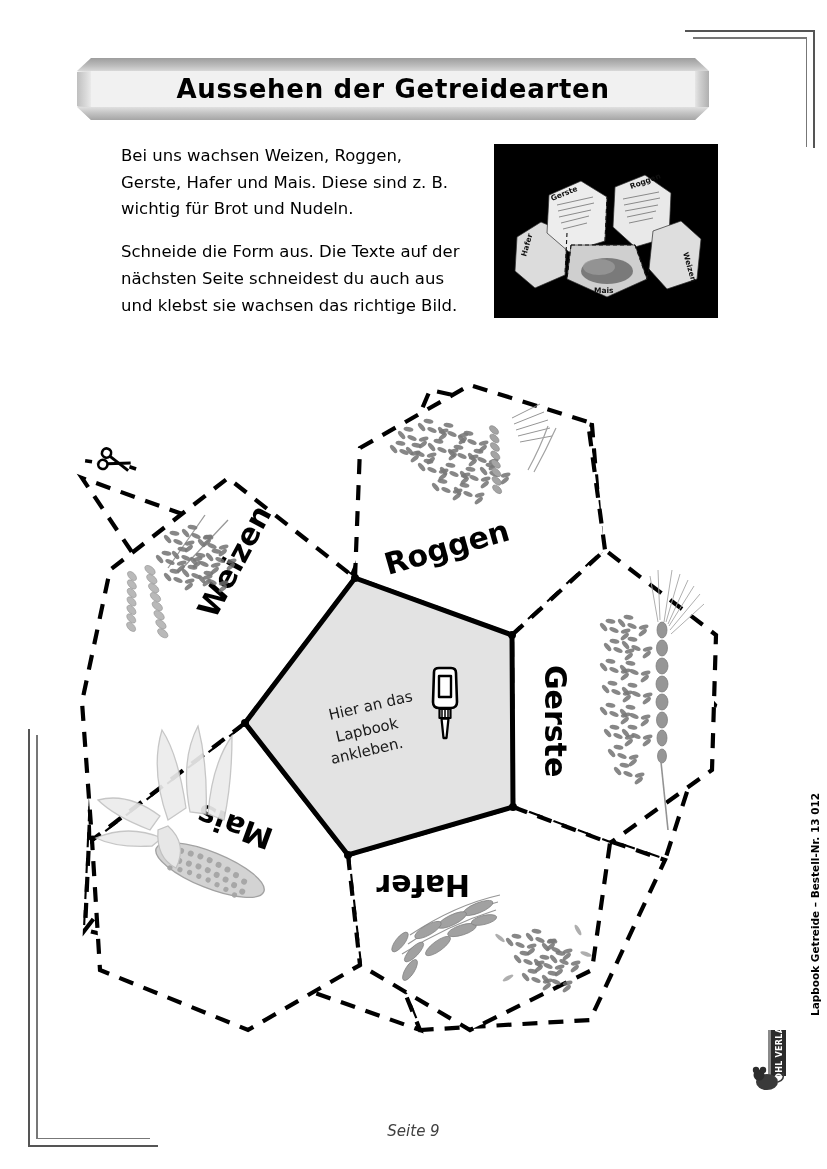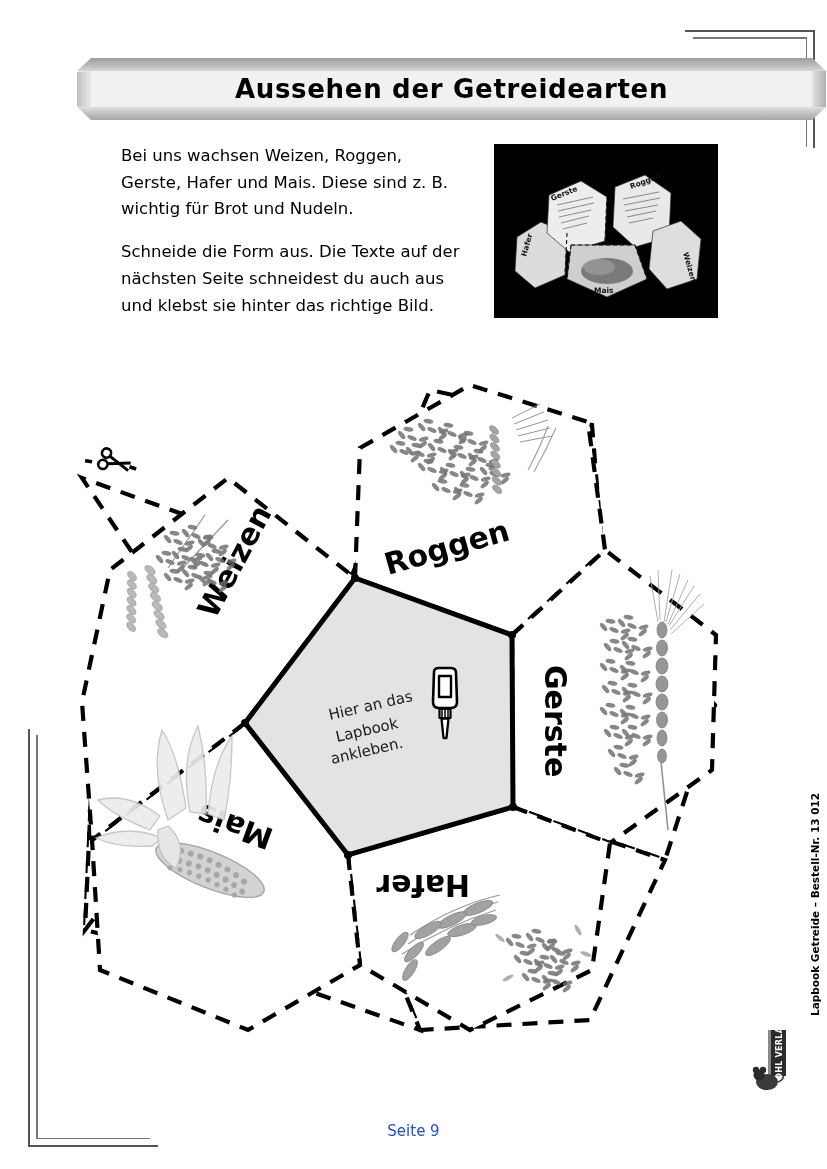--- a/index.html
+++ b/index.html
@@ -36,21 +36,21 @@
   #corner-bl .v-outer { left: 0px;   bottom: 0px; width: 2px;  height: 418px; background:#555; }
   #corner-bl .h-outer { left: 0px;   bottom: 0px; width: 130px; height: 2px;  background:#555; }
   #corner-bl .v-inner { left: 8px;   bottom: 8px; width: 1.5px; height: 404px; background:#777; }
   #corner-bl .h-inner { left: 8px;   bottom: 8px; width: 114px; height: 1.5px; background:#777; }
 
   
   #title-banner {
     position: absolute;
     left: 77px;
     top: 58px;
-    width: 749px;
+    width: 632px;
     height: 62px;
   }
   #title-banner .bevel-outer {
     position: absolute;
     inset: 0;
     background: linear-gradient(180deg,#fdfdfd 0%, #e8e8e8 45%, #c9c9c9 100%);
     clip-path: polygon(14px 0, calc(100% - 14px) 0, 100% 14px, 100% calc(100% - 14px),
                        calc(100% - 14px) 100%, 14px 100%, 0 calc(100% - 14px), 0 14px);
     box-shadow: 3px 4px 5px rgba(0,0,0,0.30);
   }
@@ -185,21 +185,22 @@
 
   
   #page-footer {
     position: absolute;
     left: 0;
     top: 1122px;
     width: 827px;
     text-align: center;
     font-family: "DejaVu Sans", sans-serif;
     font-size: 15px;
-    color: #1d4ed8;
+    color: #404040;
+    font-style: italic;
   }
 </style>
 </head>
 <body>
 
 <div id="page">
 
   <div class="corner-frame" id="corner-tr">
     <div class="bar h-outer"></div>
     <div class="bar v-outer"></div>
@@ -220,21 +221,21 @@
     <div class="bevel-bottom"></div>
     <div class="bevel-left"></div>
     <div class="bevel-right"></div>
     <div class="inner-face">
       <div id="title-text">Aussehen der Getreidearten</div>
     </div>
   </div>
 
   <div id="intro-block">
     <p>Bei uns wachsen Weizen, Roggen, Gerste, Hafer und Mais. Diese sind z. B. wichtig für Brot und Nudeln.</p>
-    <p>Schneide die Form aus. Die Texte auf der nächsten Seite schneidest du auch aus und klebst sie hinter das richtige Bild.</p>
+    <p>Schneide die Form aus. Die Texte auf der nächsten Seite schneidest du auch aus und klebst sie wachsen das richtige Bild.</p>
   </div>
 
   <div id="photo-thumb">
     <svg width="222" height="172" viewBox="0 0 222 172" xmlns="http://www.w3.org/2000/svg">
       <rect x="0" y="0" width="222" height="172" fill="#000"></rect>
       <g stroke="#2b2b2b" stroke-width="0.7">
 
         <polygon points="22,92 46,77 72,88 70,130 40,143 20,126" fill="#dcdcdc"></polygon>
 
         <polygon points="54,50 86,36 112,52 110,96 74,107 52,88" fill="#ededed"></polygon>

